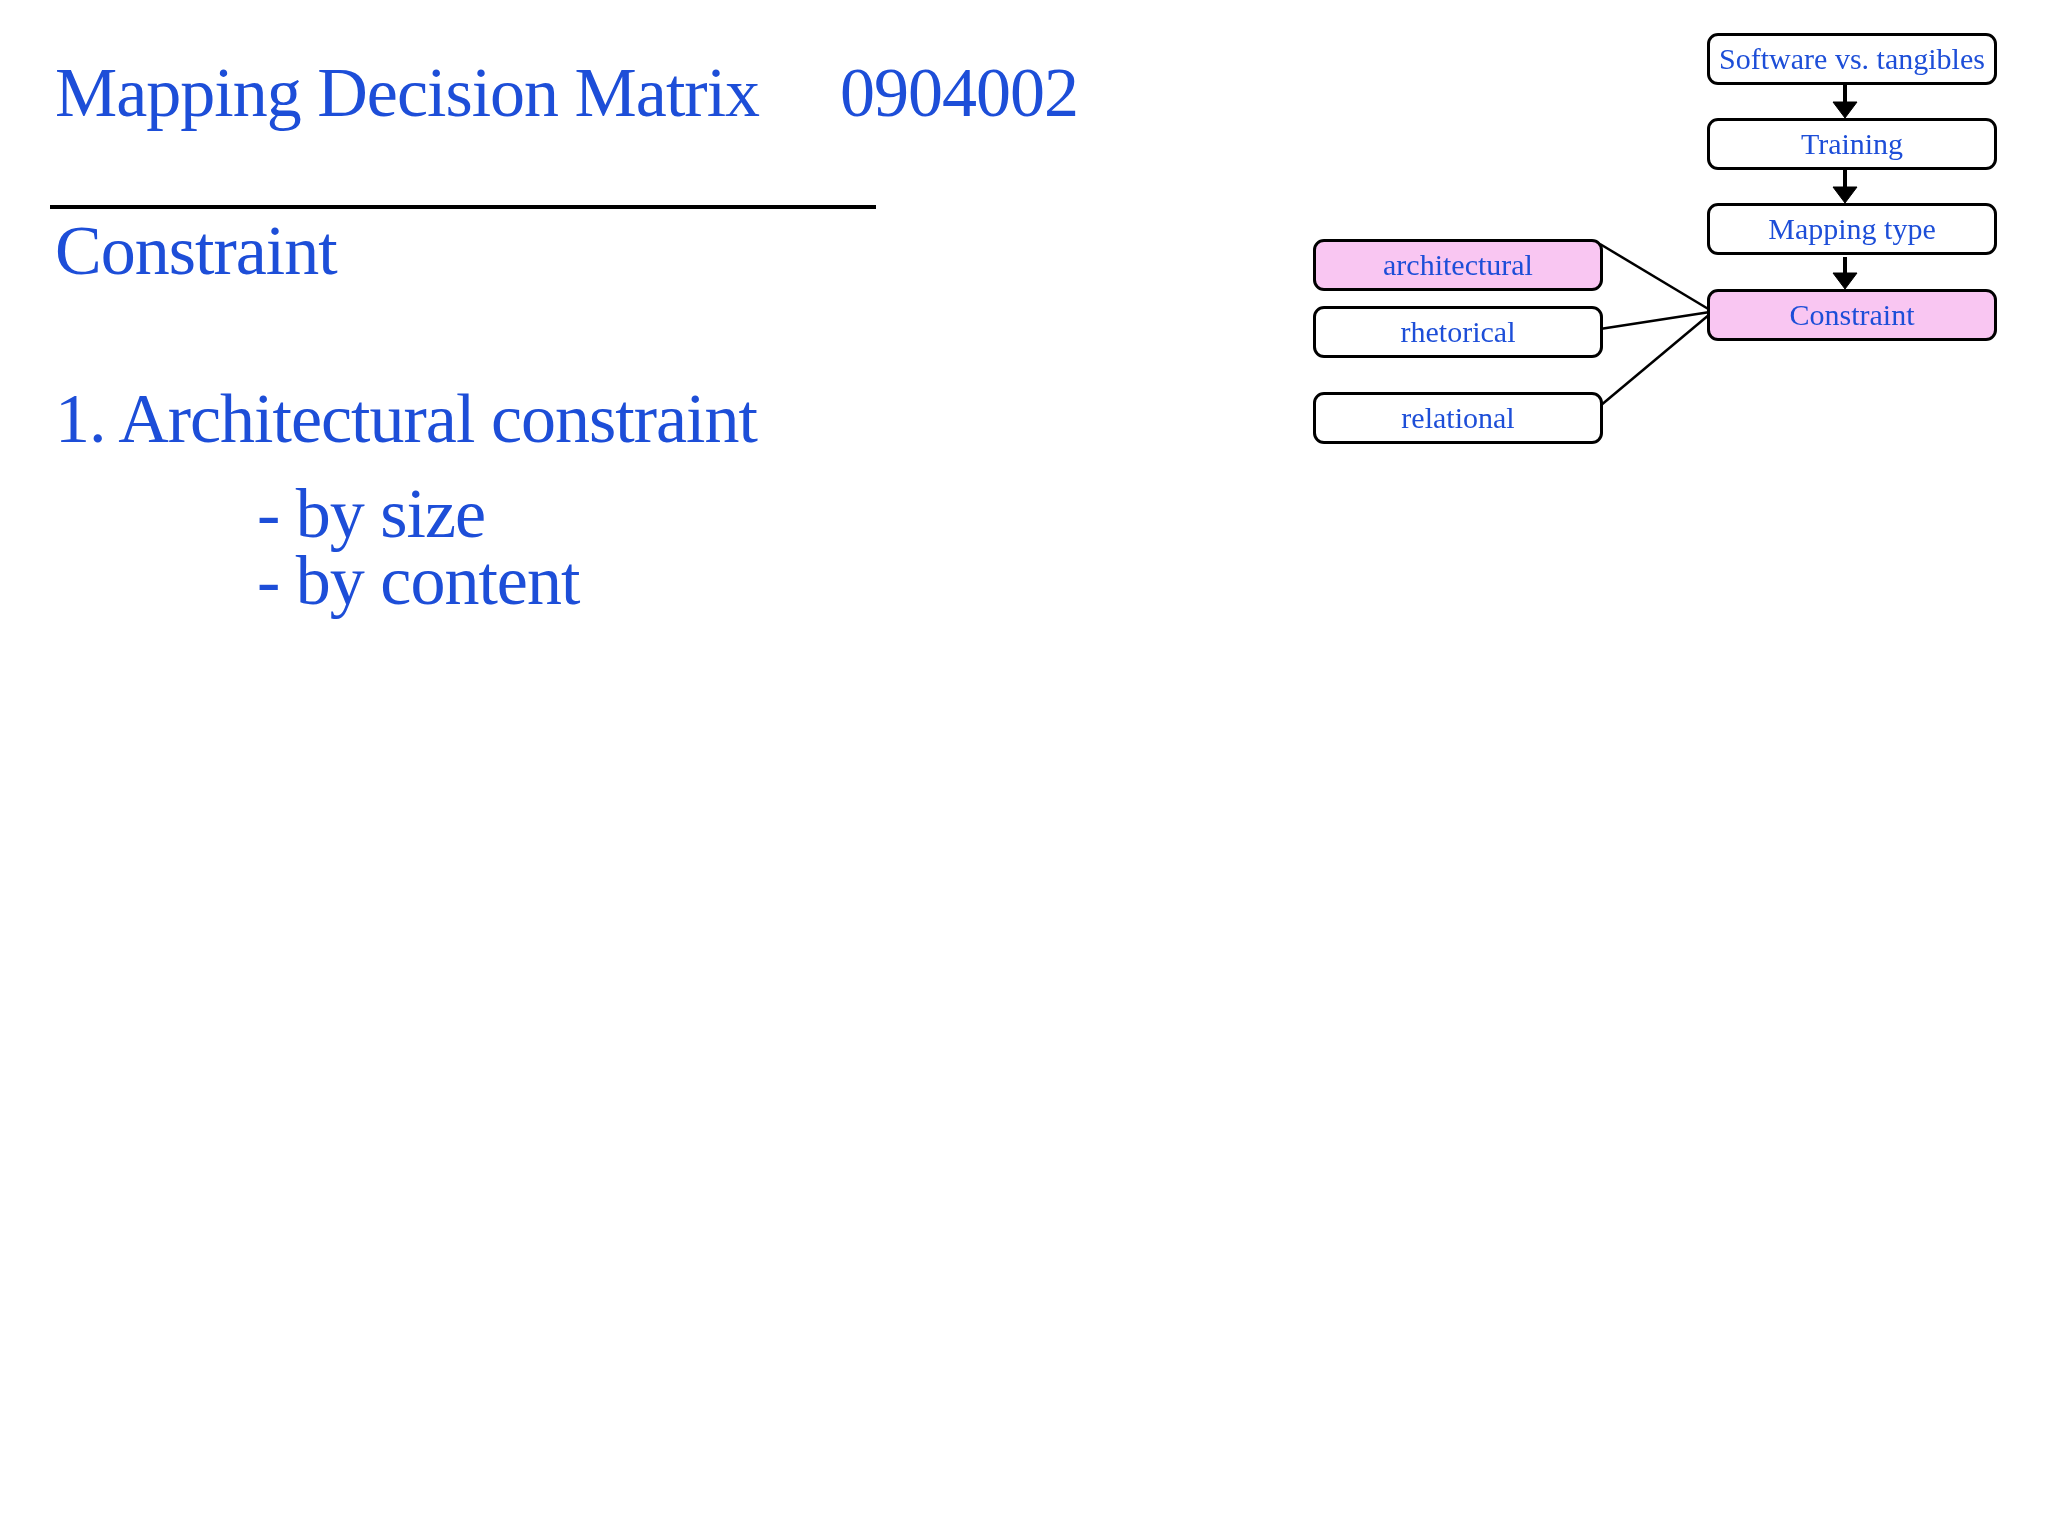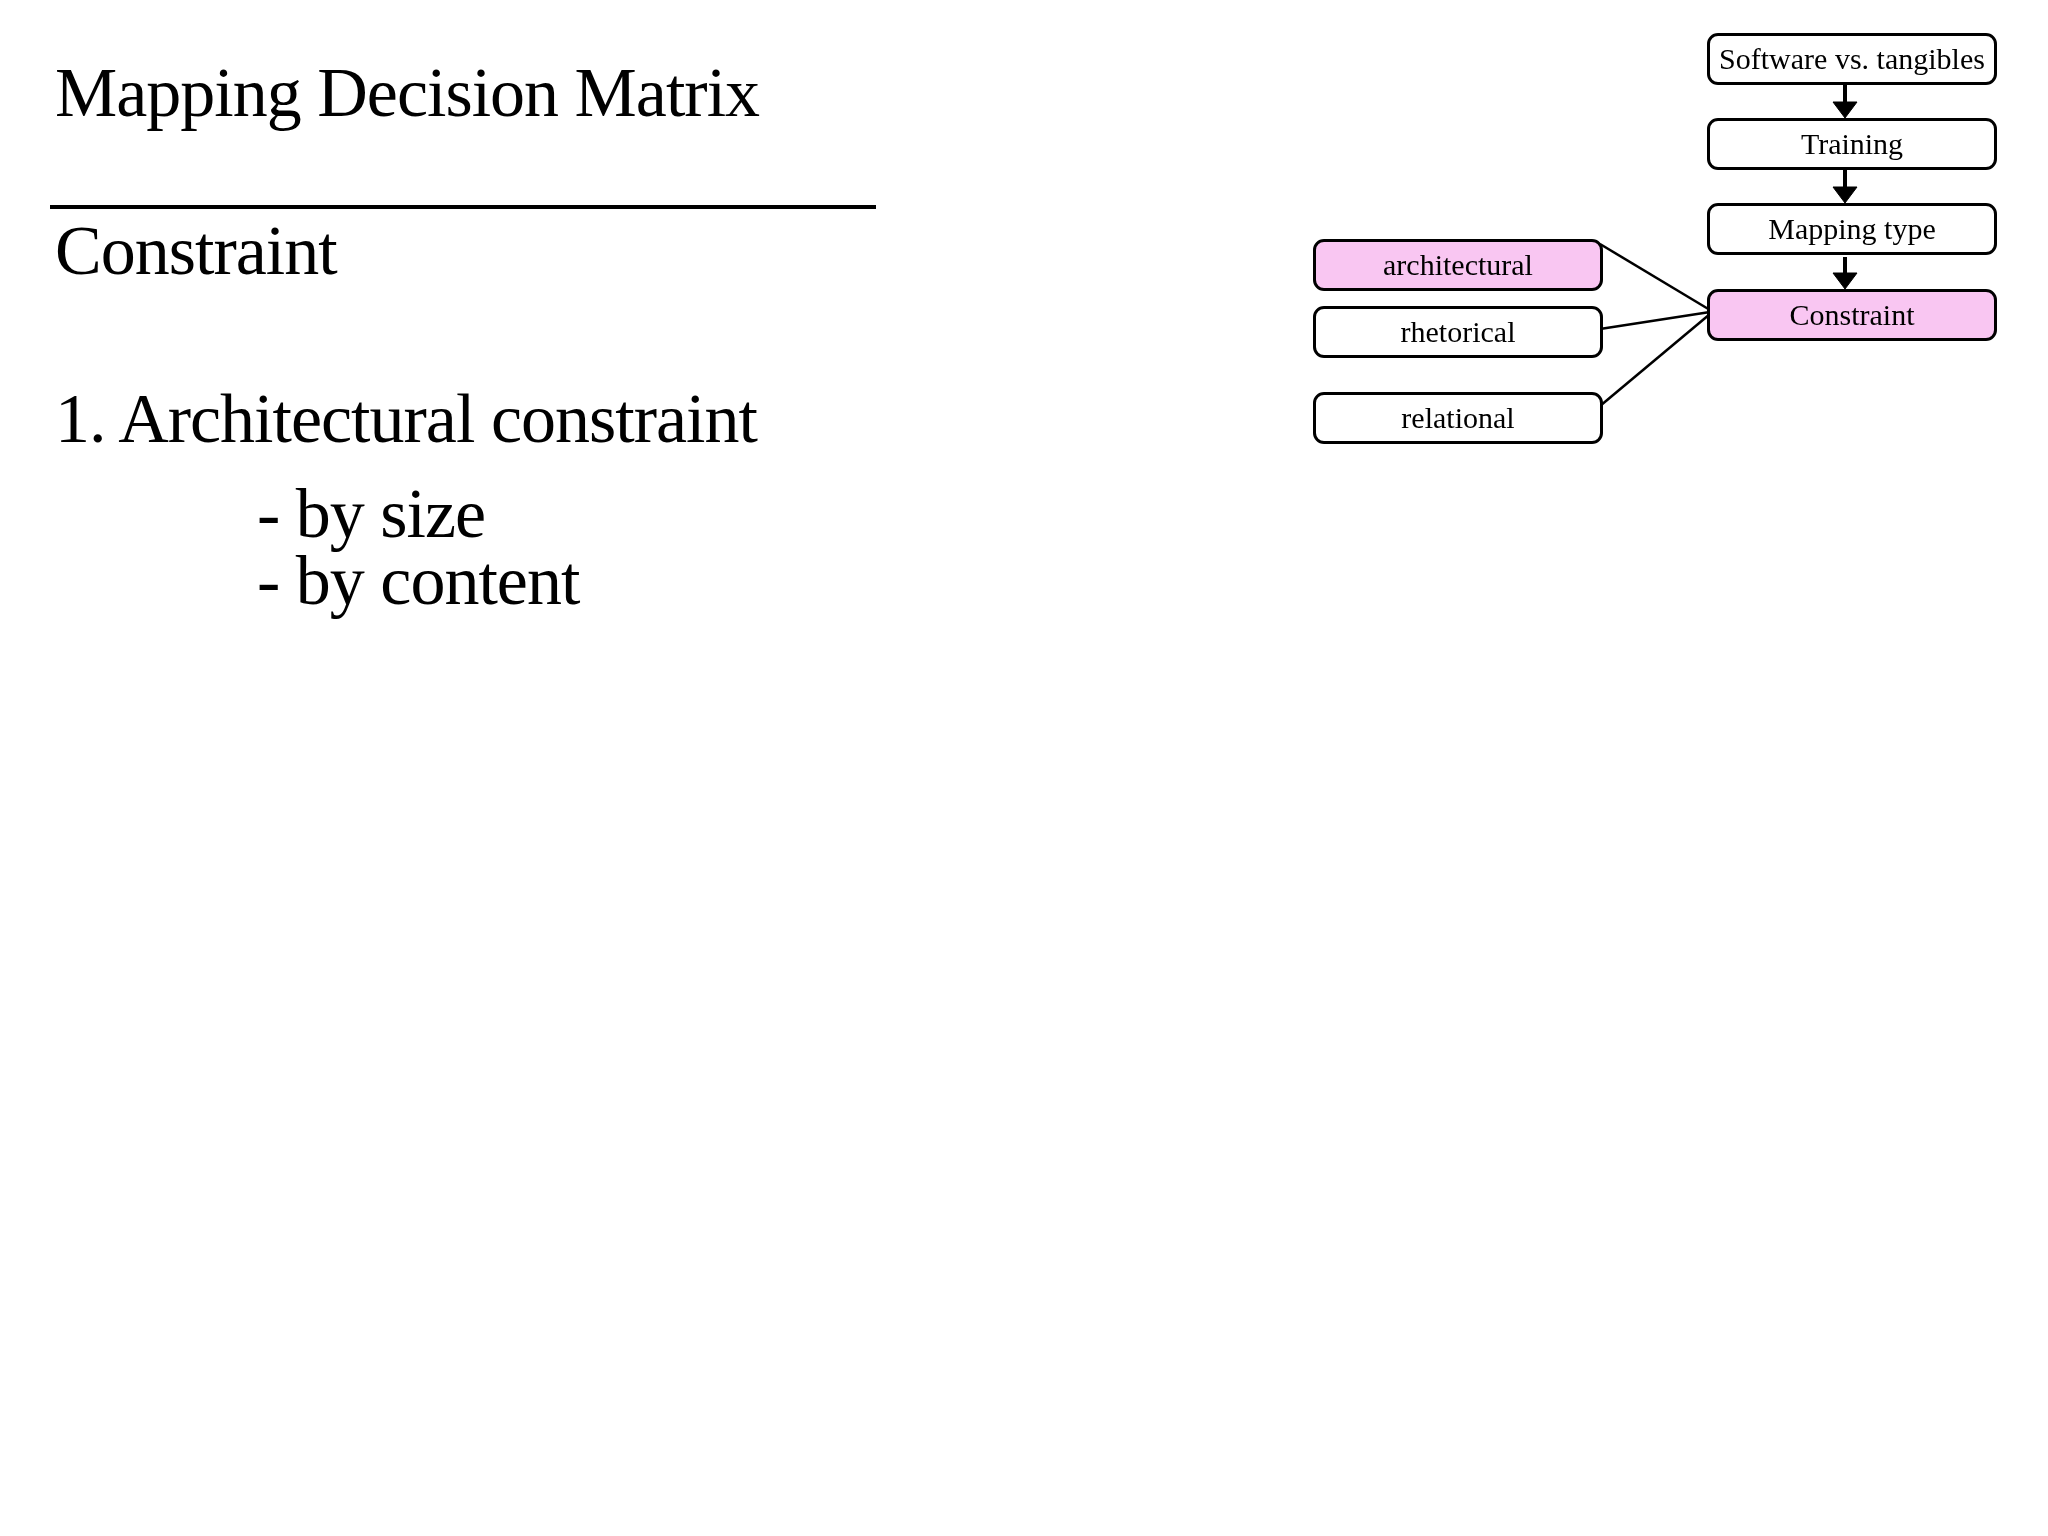--- a/index.html
+++ b/index.html
@@ -7,21 +7,21 @@
     padding: 0;
     background: #ffffff;
   }
   .slide {
     position: relative;
     width: 2042px;
     height: 1536px;
     background: #ffffff;
     overflow: hidden;
     font-family: "Liberation Serif", serif;
-    color: #000000;
+    color: #1d4ed8;
   }
   .txt {
     position: absolute;
     line-height: 1;
     white-space: nowrap;
     letter-spacing: -1px;
     font-size: 70px;
   }
   .slide-title   { left: 55px;  top: 58px;  }
   .slide-code    { left: 840px; top: 58px;  }
@@ -70,20 +70,21 @@
   .option-0 { top: 222px; margin-top: 17px; }
   .option-1 { top: 306px; }
   .option-2 { top: 392px; }
 </style>
 </head>
 <body>
 
 <div class="slide">
 
   <div class="txt slide-title">Mapping Decision Matrix</div>
+  <div class="txt slide-code">0904002</div>
   <div class="rule"></div>
   <div class="txt section-heading">Constraint</div>
   <div class="txt list-item">1. Architectural constraint</div>
   <div class="txt sub-item-1">- by size</div>
   <div class="txt sub-item-2">- by content</div>
 
   <svg class="connector-layer" viewBox="0 0 2048 1536" xmlns="http://www.w3.org/2000/svg">
 
     <g stroke="#000000" fill="#000000">
       <line x1="1845" y1="85" x2="1845" y2="104" stroke-width="4"></line>

